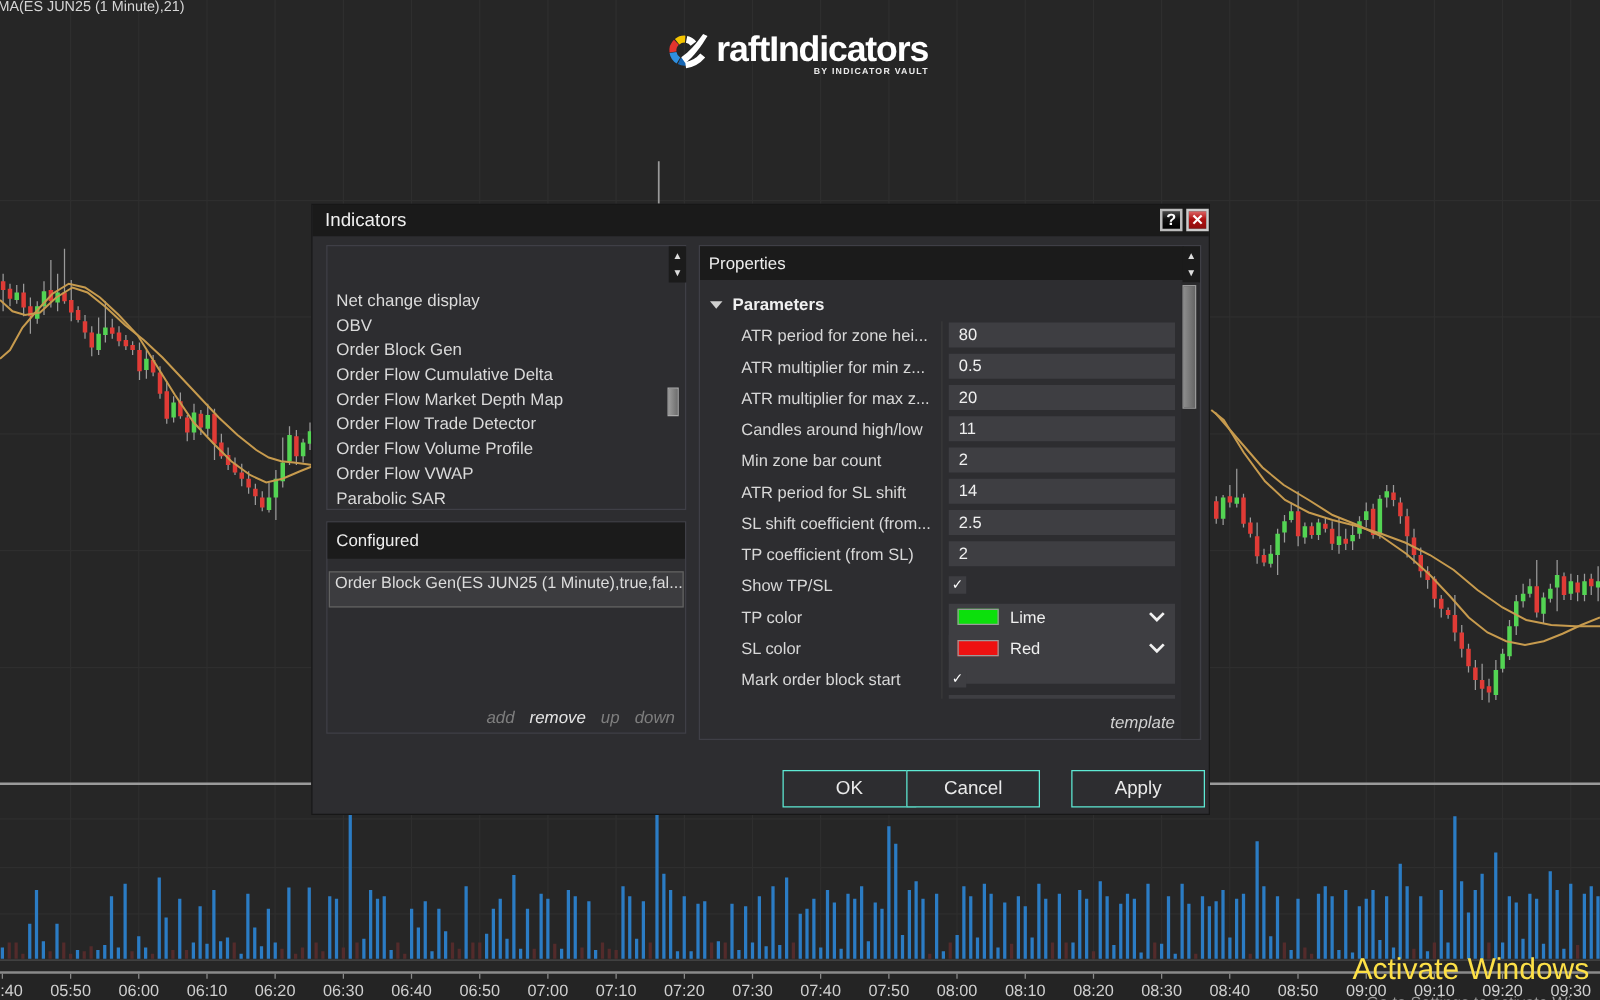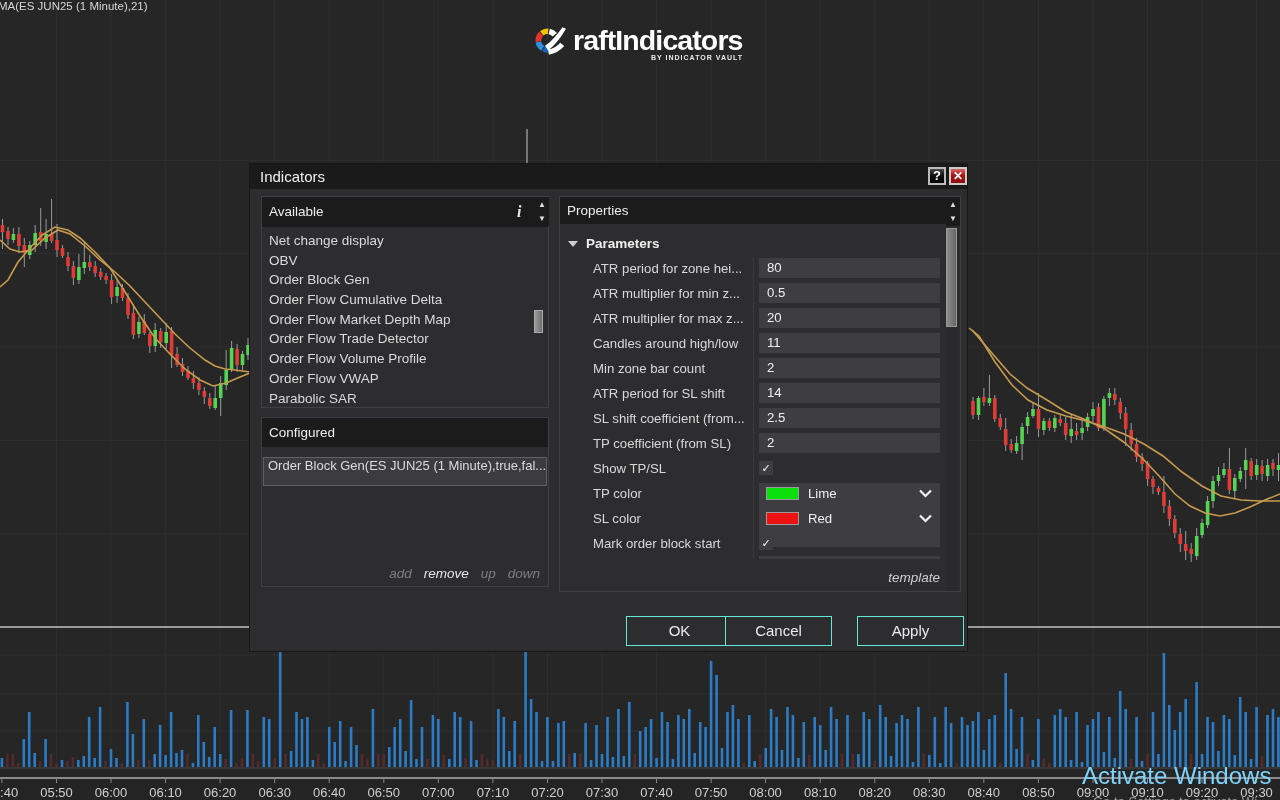--- a/index.html
+++ b/index.html
@@ -2,21 +2,21 @@
 <html><head><meta charset="utf-8">
 <style>
 * { margin:0; padding:0; box-sizing:border-box; }
 html,body { width:1280px; height:800px; overflow:hidden; background:#262626;
   font-family:"Liberation Sans", sans-serif; }
 #chart { position:absolute; left:0; top:0; }
 .malabel { position:absolute; left:-2px; top:0px; color:#d6d6d6; font-size:11.5px; }
 .logo { position:absolute; left:533px; top:26px; }
 .logotxt { position:absolute; left:40px; top:-2px; color:#fff; font-size:28.5px; font-weight:bold; letter-spacing:-0.9px; white-space:nowrap; }
 .logosub { position:absolute; left:118px; top:28px; color:#ececec; font-size:7px; font-weight:bold; letter-spacing:1.0px; white-space:nowrap; }
-.actwin { position:absolute; left:1082px; top:762px; color:#7dd3fc; font-size:24px; }
+.actwin { position:absolute; left:1082px; top:762px; color:#fde047; font-size:24px; }
 .actwin2 { position:absolute; left:1093px; top:794px; color:#9a9a9a; font-size:13px; white-space:nowrap; }
 .dlg { position:absolute; left:249px; top:163px; width:719px; height:489px;
   background:#2d2d30; border:1px solid #171717; }
 .titlebar { position:absolute; left:0; top:0; width:100%; height:25px; background:#1a1a1a;
   color:#f0f0f0; font-size:15px; line-height:25px; padding-left:10px; }
 .helpbtn { position:absolute; left:678px; top:3px; width:18px; height:18px;
   background:linear-gradient(#4a4a4a,#111 45%,#000); border:2px solid #bbb;
   color:#fff; font-size:13px; font-weight:bold; text-align:center; line-height:14px; }
 .closebtn { position:absolute; left:699px; top:3px; width:18px; height:18px;
   background:linear-gradient(#d66,#b01212 45%,#8d0f0f); border:2px solid #ccc;
@@ -232,21 +232,20 @@
 
 <div class="actwin">Activate Windows</div>
 <div class="actwin2">Go to Settings to activate Wi</div>
 
 <div class="dlg">
   <div class="titlebar">Indicators</div>
   <div class="helpbtn">?</div>
   <div class="closebtn">✕</div>
 
   <div class="panel" id="avail">
-    <div class="phead">Available<span class="iicon">i</span></div>
     <div class="spin" style="left:273px;top:0px;">
         <b style="top:3px;">▲</b>
         <b style="bottom:3px;">▼</b>
       </div>
     <div class="list">
       <div>Net change display</div>
       <div>OBV</div>
       <div>Order Block Gen</div>
       <div>Order Flow Cumulative Delta</div>
       <div>Order Flow Market Depth Map</div>

